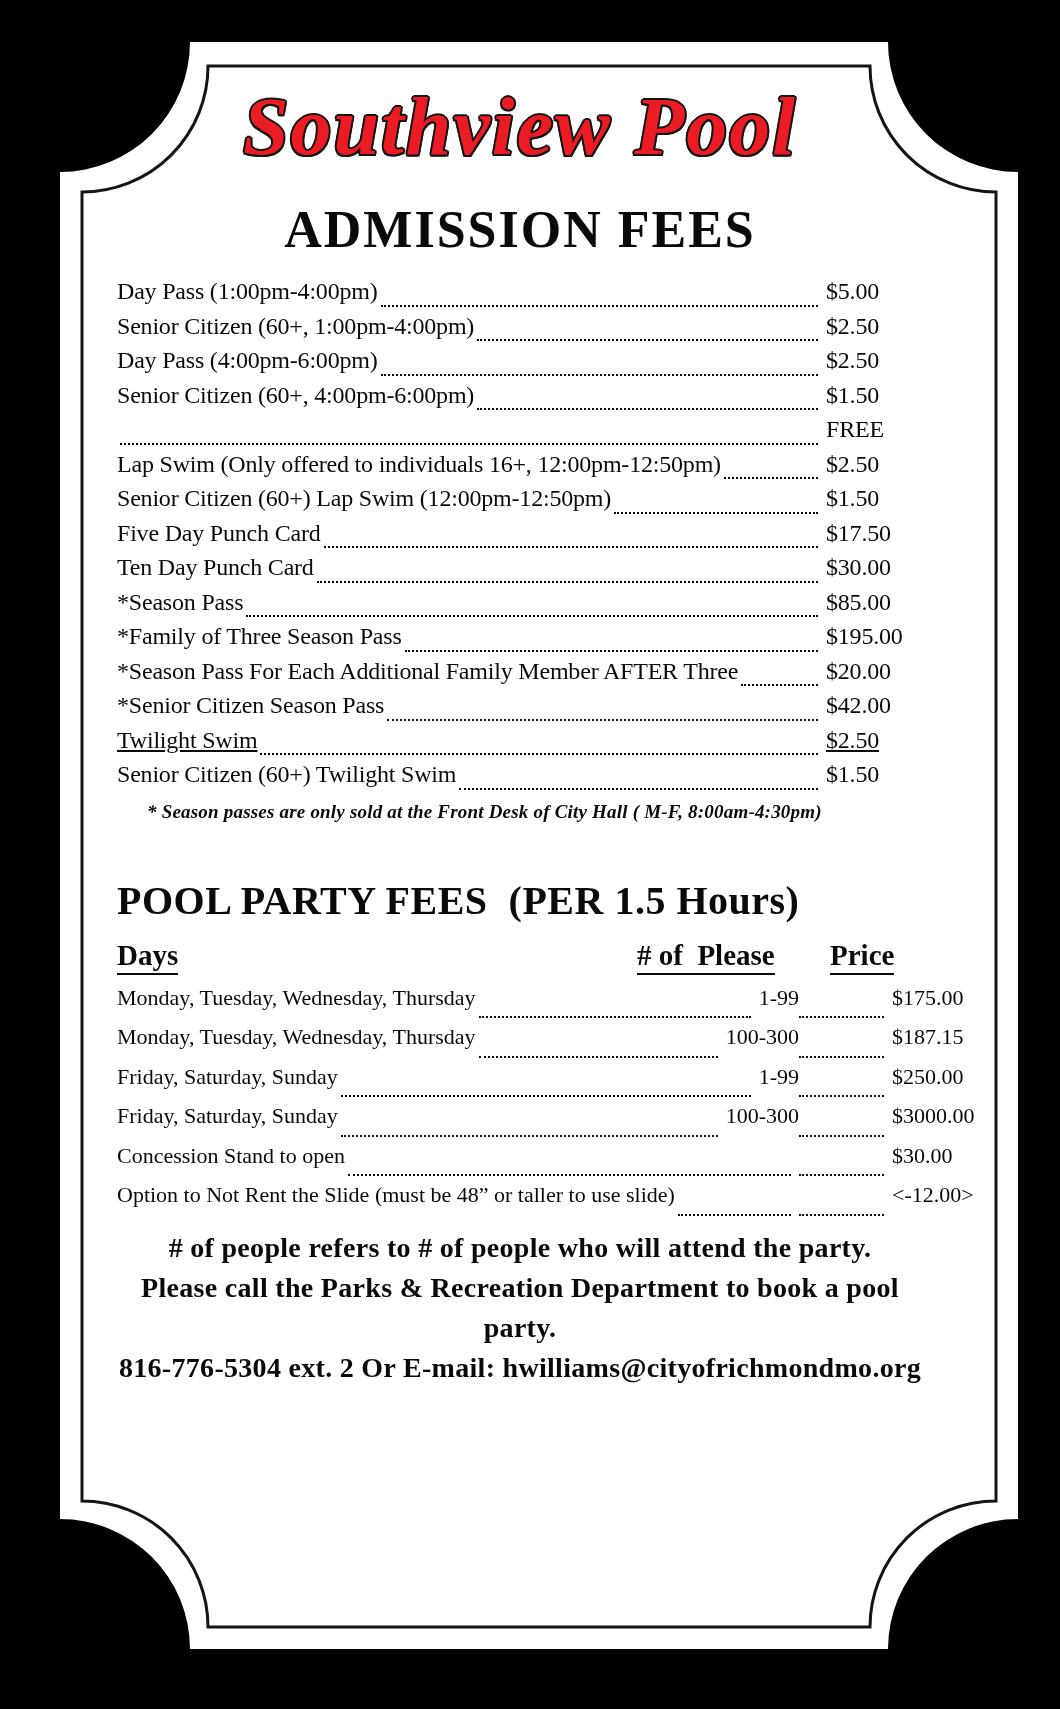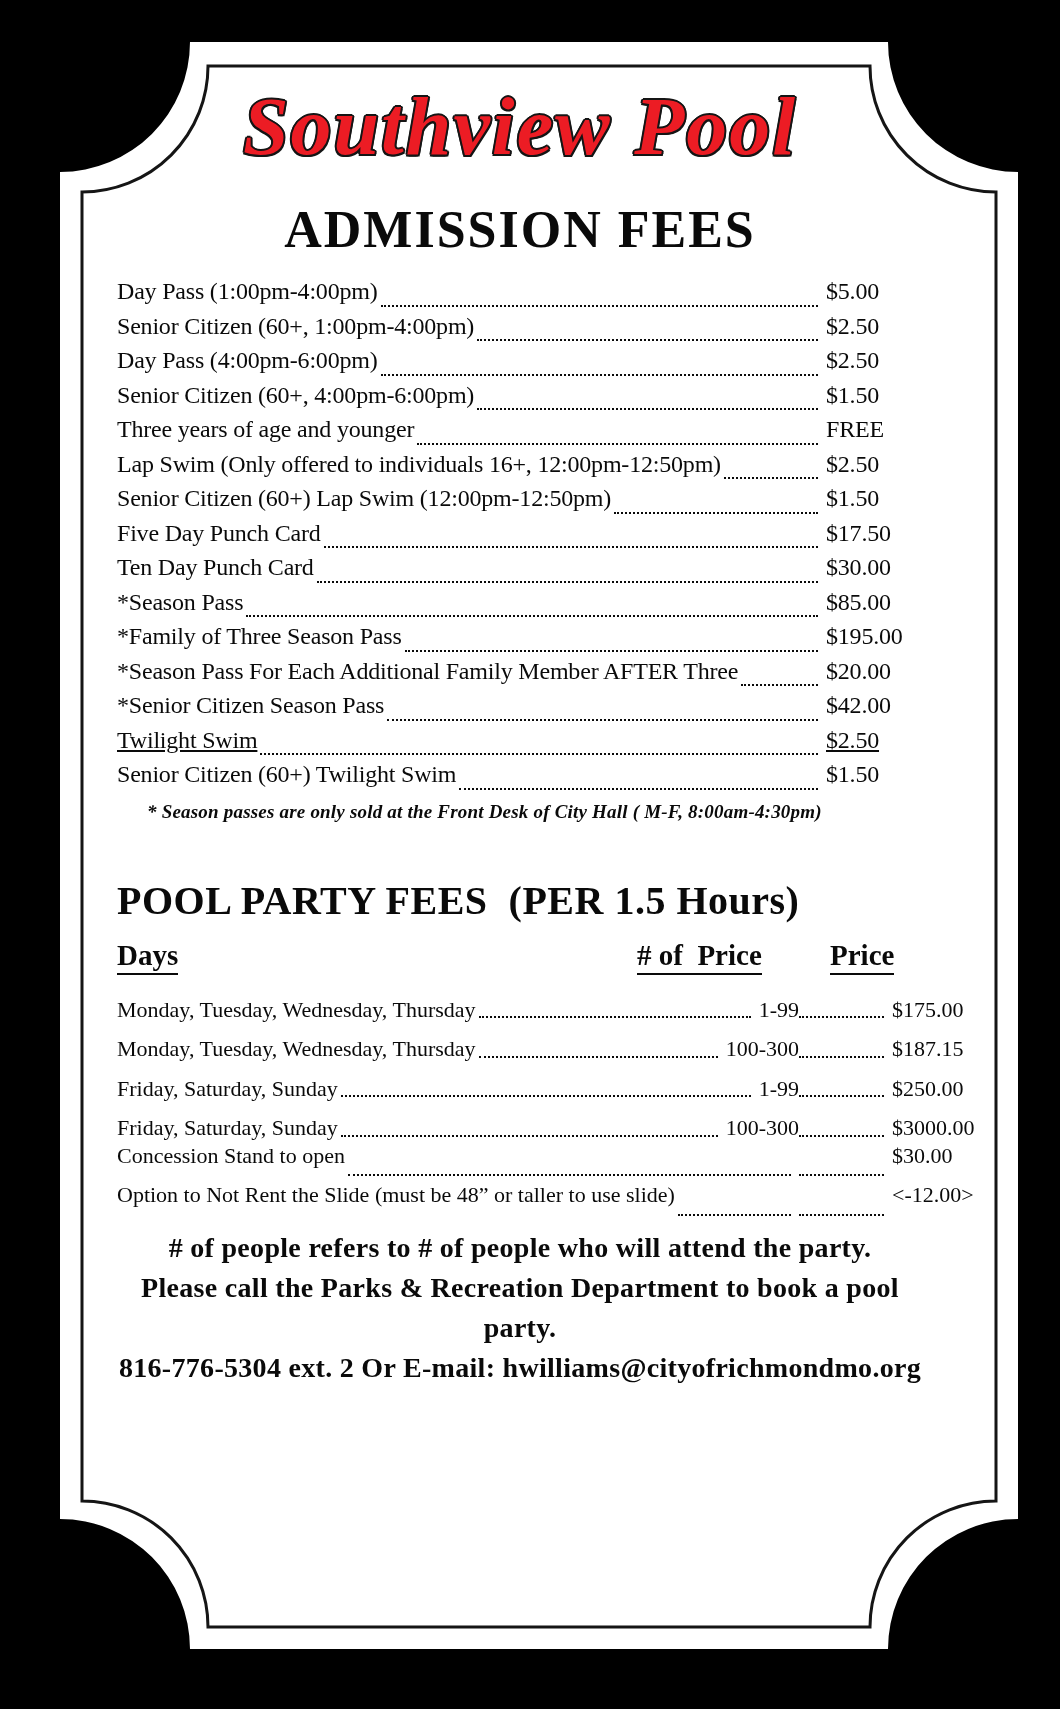--- a/index.html
+++ b/index.html
@@ -37,21 +37,21 @@
     margin-top:54px;padding-right:30px;
     font-size:40px;font-weight:bold;letter-spacing:0.5px;line-height:1.2;white-space:pre;
   }
   .party-header{position:relative;height:40px;margin-top:14px;font-size:29px;font-weight:600;text-align:right;}
   .party-header span{border-bottom:2.5px solid #0a0a0a;padding-bottom:1px;white-space:pre;}
   .days-h{position:absolute;left:0;top:0;}
   .people-h{position:absolute;left:520px;top:0;}
   .price-h{position:absolute;left:713px;top:0;}
   .party-rows{margin-top:6px;}
   .party-row{display:flex;align-items:baseline;height:39.5px;font-size:22px;justify-content:flex-end;}
-  .party-row .people{white-space:nowrap;margin-top:12px;}
+  .party-row .people{white-space:nowrap;}
   .party-row .leader2{flex:none;width:85px;border-bottom:2.5px dotted #0a0a0a;align-self:flex-end;margin:0 8px 6px 0;}
   .party-row .price{width:73px;flex:none;white-space:nowrap;}
   .party-notes{margin-top:6px;text-align:center;padding-right:42px;
     font-size:28px;font-weight:600;line-height:40px;letter-spacing:0.3px;}
 </style>
 </head>
 <body>
 
 <svg id="card-svg" width="1060" height="1709" viewBox="0 0 1060 1709">
 
@@ -86,21 +86,20 @@
         <span class="price">$2.50</span>
       </div>
 
       <div class="adm-row">
         <span class="lbl">Senior Citizen (60+, 4:00pm-6:00pm)</span>
         <span class="leader"></span>
         <span class="price">$1.50</span>
       </div>
 
       <div class="adm-row">
-        <span class="lbl">Three years of age and younger</span>
         <span class="leader"></span>
         <span class="price">FREE</span>
       </div>
 
       <div class="adm-row">
         <span class="lbl">Lap Swim (Only offered to individuals 16+, 12:00pm-12:50pm)</span>
         <span class="leader"></span>
         <span class="price">$2.50</span>
       </div>
 
@@ -158,21 +157,21 @@
         <span class="price">$1.50</span>
       </div>
     </div>
 
   <div class="footnote">* Season passes are only sold at the Front Desk of City Hall ( M-F, 8:00am-4:30pm)</div>
 
   <div class="party-heading">POOL PARTY FEES  (PER 1.5 Hours)</div>
 
   <div class="party-header">
     <span class="days-h">Days</span>
-    <span class="people-h"># of  Price</span>
+    <span class="people-h"># of  Please</span>
     <span class="price-h">Price</span>
   </div>
 
   <div class="party-rows">
 
       <div class="party-row">
         <span class="lbl">Monday, Tuesday, Wednesday, Thursday</span>
         <span class="leader"></span>
         <span class="people">1-99</span>
         <span class="leader2"></span>

